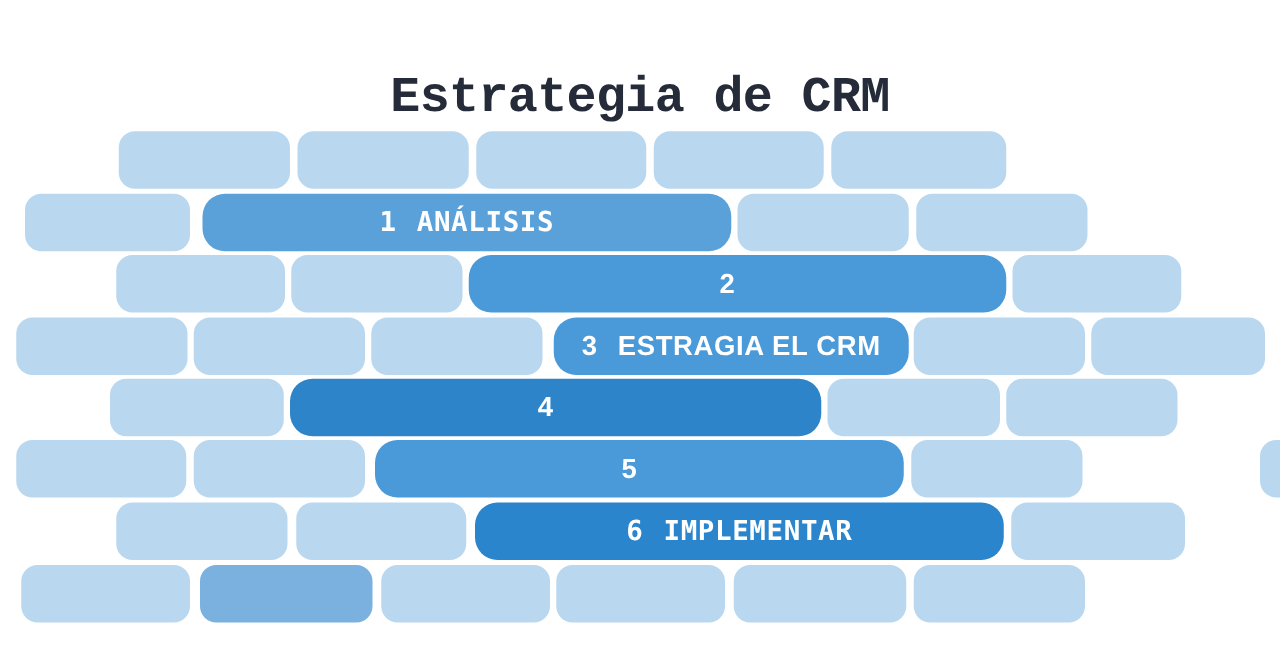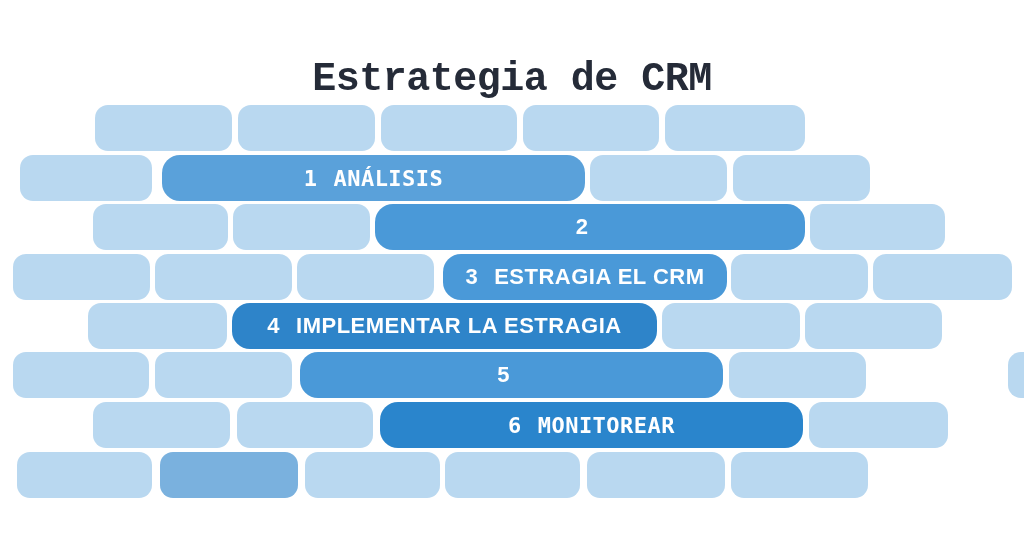--- a/index.html
+++ b/index.html
@@ -93,36 +93,35 @@
       <div class="brick light" data-name="wall-brick" style="left: 297px; top: 254px; width: 137px; height: 46px; background: rgb(185, 216, 240);"></div>
       <div class="brick step" data-name="step-brick-3" style="left: 443px; top: 254px; width: 284px; height: 46px; background: rgb(74, 153, 216);">
         <span class="step-num" data-name="step-number">3</span>
         <span class="step-label" data-name="step-label">ESTRAGIA EL CRM</span>
       </div>
       <div class="brick light" data-name="wall-brick" style="left: 731px; top: 254px; width: 137px; height: 46px; background: rgb(185, 216, 240);"></div>
       <div class="brick light" data-name="wall-brick" style="left: 873px; top: 254px; width: 139px; height: 46px; background: rgb(185, 216, 240);"></div>
       <div class="brick light" data-name="wall-brick" style="left: 88px; top: 303px; width: 139px; height: 46px; background: rgb(185, 216, 240);"></div>
       <div class="brick step" data-name="step-brick-4" style="left: 232px; top: 303px; width: 425px; height: 46px; background: rgb(46, 132, 201);">
         <span class="step-num" data-name="step-number">4</span>
-        <span class="step-label" data-name="step-label">IMPLEMENTAR LA ESTRAGIA</span>
       </div>
       <div class="brick light" data-name="wall-brick" style="left: 662px; top: 303px; width: 138px; height: 46px; background: rgb(185, 216, 240);"></div>
       <div class="brick light" data-name="wall-brick" style="left: 805px; top: 303px; width: 137px; height: 46px; background: rgb(185, 216, 240);"></div>
       <div class="brick light" data-name="wall-brick" style="left: 13px; top: 352px; width: 136px; height: 46px; background: rgb(185, 216, 240);"></div>
       <div class="brick light" data-name="wall-brick" style="left: 155px; top: 352px; width: 137px; height: 46px; background: rgb(185, 216, 240);"></div>
       <div class="brick step" data-name="step-brick-5" style="left: 300px; top: 352px; width: 423px; height: 46px; background: rgb(74, 153, 216);">
         <span class="step-num" data-name="step-number">5</span>
       </div>
       <div class="brick light" data-name="wall-brick" style="left: 729px; top: 352px; width: 137px; height: 46px; background: rgb(185, 216, 240);"></div>
       <div class="brick light" data-name="wall-brick" style="left: 1008px; top: 352px; width: 110px; height: 46px; background: rgb(185, 216, 240);"></div>
       <div class="brick light" data-name="wall-brick" style="left: 93px; top: 402px; width: 137px; height: 46px; background: rgb(185, 216, 240);"></div>
       <div class="brick light" data-name="wall-brick" style="left: 237px; top: 402px; width: 136px; height: 46px; background: rgb(185, 216, 240);"></div>
       <div class="brick step" data-name="step-brick-6" style="left: 380px; top: 402px; width: 423px; height: 46px; background: rgb(42, 133, 204);">
         <span class="step-num" data-name="step-number">6</span>
-        <span class="step-label" data-name="step-label">MONITOREAR</span>
+        <span class="step-label" data-name="step-label">IMPLEMENTAR</span>
       </div>
       <div class="brick light" data-name="wall-brick" style="left: 809px; top: 402px; width: 139px; height: 46px; background: rgb(185, 216, 240);"></div>
       <div class="brick light" data-name="wall-brick" style="left: 17px; top: 452px; width: 135px; height: 46px; background: rgb(185, 216, 240);"></div>
       <div class="brick medium" data-name="accent-brick" style="left: 160px; top: 452px; width: 138px; height: 46px; background: rgb(122, 177, 222);"></div>
       <div class="brick light" data-name="wall-brick" style="left: 305px; top: 452px; width: 135px; height: 46px; background: rgb(185, 216, 240);"></div>
       <div class="brick light" data-name="wall-brick" style="left: 445px; top: 452px; width: 135px; height: 46px; background: rgb(185, 216, 240);"></div>
       <div class="brick light" data-name="wall-brick" style="left: 587px; top: 452px; width: 138px; height: 46px; background: rgb(185, 216, 240);"></div>
       <div class="brick light" data-name="wall-brick" style="left: 731px; top: 452px; width: 137px; height: 46px; background: rgb(185, 216, 240);"></div>
     </div>
 </div>

